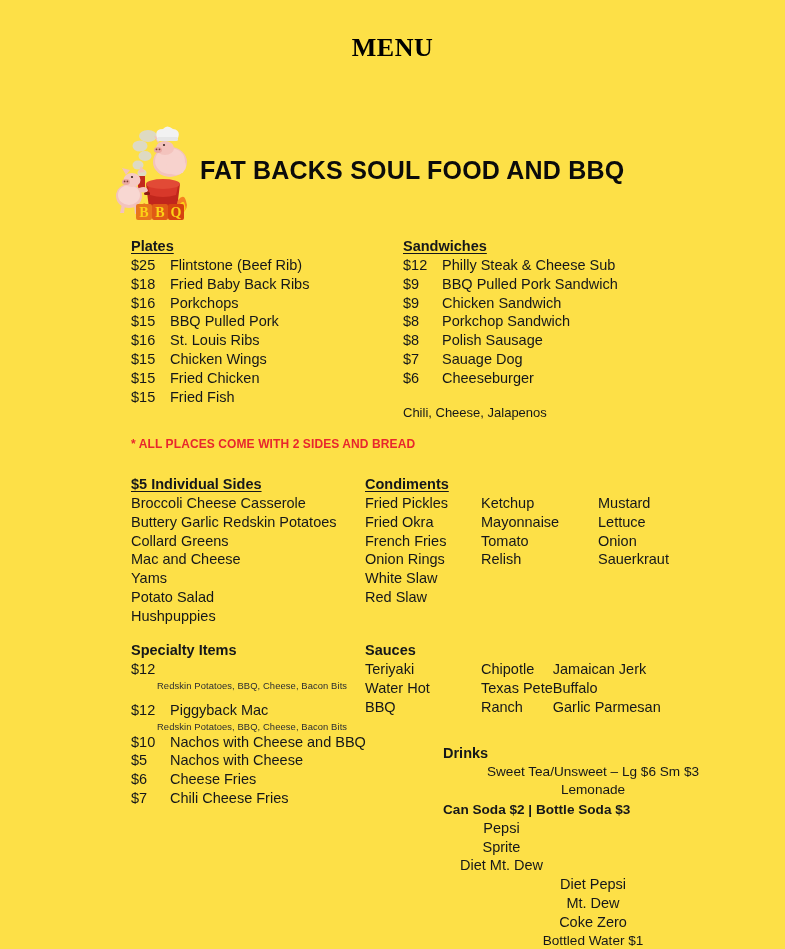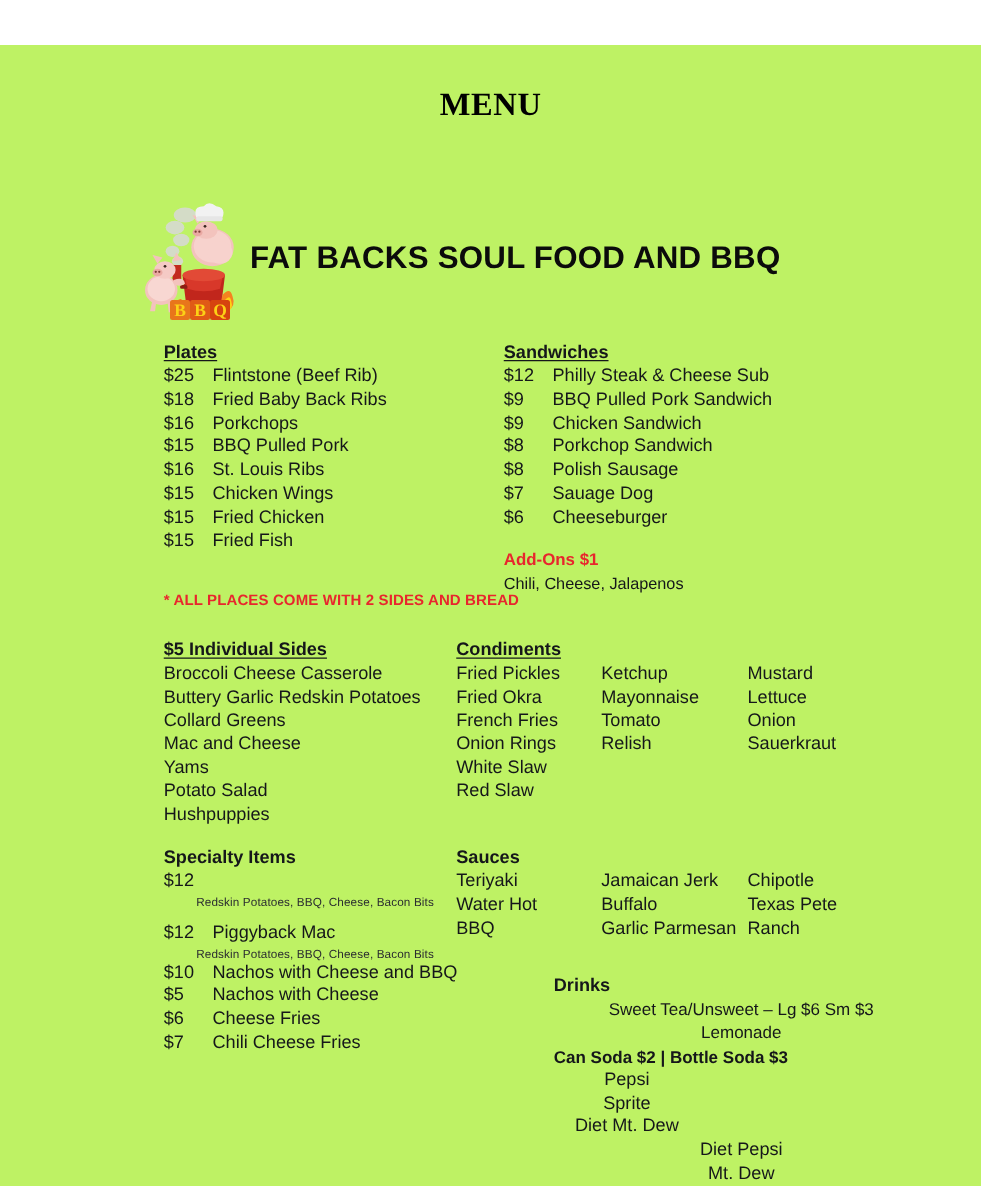--- a/index.html
+++ b/index.html
@@ -12,22 +12,21 @@
     height: 949px;
     position: relative;
     font-family: "Liberation Sans", sans-serif;
     color: #15171a;
     overflow: hidden;
   }
 
   .page {
     position: absolute;
     inset: 0;
-    background: #bef264;
-    margin-top: 36px;
+    background: #fde047;
   }
 
   
   .doc-title {
     position: absolute;
     top: 33px;
     left: 0;
     width: 785px;
     text-align: center;
     font-family: "Liberation Serif", serif;
@@ -314,21 +313,20 @@
           <span class="name">Sauage Dog</span>
         </li>
       <li class="price-row">
           <span class="price">$6</span>
           <span class="name">Cheeseburger</span>
         </li>
     </ul>
   </div>
 
   <div class="sec" style="left:403px; top:403px; width:280px;">
-    <div class="addons-head">Add-Ons $1</div>
     <div class="addons-items">Chili, Cheese, Jalapenos</div>
   </div>
 
   <div class="disclaimer">* ALL PLACES COME WITH 2 SIDES AND BREAD</div>
 
   <div class="sec" style="left:131px; top:476px; width:230px;">
     <div class="sec-head underline">$5 Individual Sides</div>
     <ul class="plain-list">
       <li>Broccoli Cheese Casserole</li>
       <li>Buttery Garlic Redskin Potatoes</li>
@@ -399,29 +397,29 @@
   </div>
 
   <div class="sec" style="left:365px; top:642px; width:320px;">
     <div class="sec-head">Sauces</div>
     <div class="cols">
       <ul class="plain-list" style="width:116px;">
         <li>Teriyaki</li>
         <li>Water Hot</li>
         <li>BBQ</li>
       </ul>
+      <ul class="plain-list">
+        <li>Chipotle</li>
+        <li>Texas Pete</li>
+        <li>Ranch</li>
+      </ul>
       <ul class="plain-list" style="width:117px;">
         <li>Jamaican Jerk</li>
         <li>Buffalo</li>
         <li>Garlic Parmesan</li>
-      </ul>
-      <ul class="plain-list">
-        <li>Chipotle</li>
-        <li>Texas Pete</li>
-        <li>Ranch</li>
       </ul>
     </div>
   </div>
 
   <div class="sec" style="left:443px; top:745px; width:300px;">
     <div class="sec-head">Drinks</div>
     <div class="drink-line">Sweet Tea/Unsweet – Lg $6   Sm $3</div>
     <div class="drink-line">Lemonade</div>
     <div class="drink-sub-head">Can Soda $2  |  Bottle Soda $3</div>
     <div class="soda-cols">

